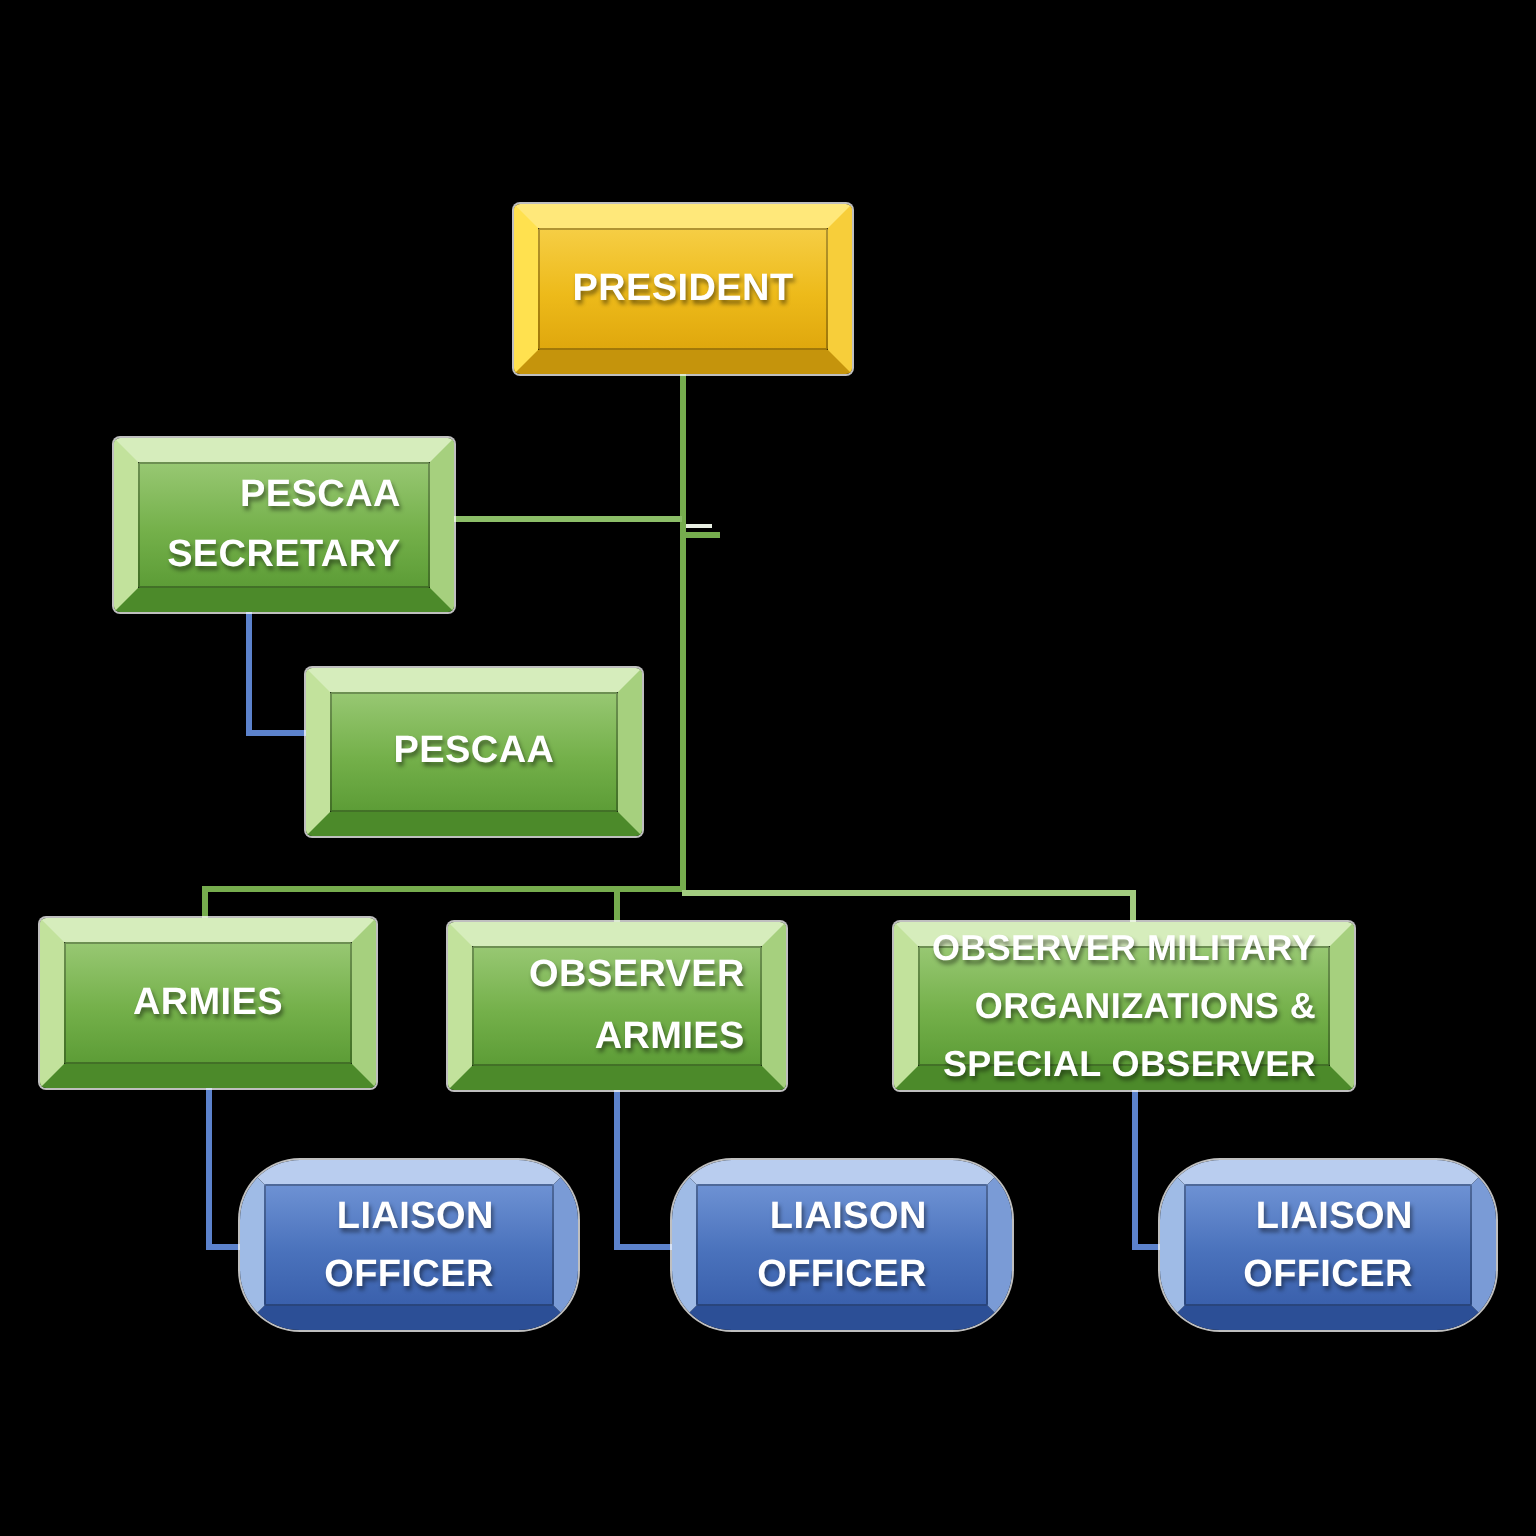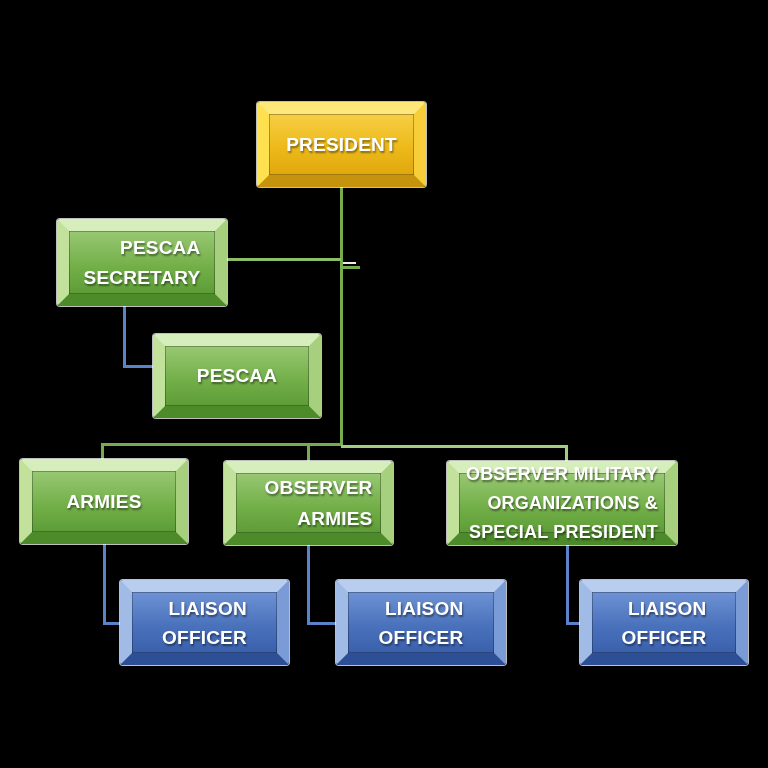--- a/index.html
+++ b/index.html
@@ -17,21 +17,21 @@
     box-shadow:inset 0 0 0 1px rgba(0,0,0,0.28);border-radius:1px;
   }
   .label{
     font-weight:bold;color:#ffffff;text-align:right;font-size:19px;line-height:30px;
     text-shadow:1px 2px 2px rgba(0,0,0,0.45);letter-spacing:0.2px;white-space:nowrap;
   }
   .gold{border-color:#FFE87A #F7CE3A #C5940C #FFE14F;}
   .gold .face{background:linear-gradient(180deg,#F6CE45 0%,#EDBA1A 55%,#DFA70D 100%);}
   .green{border-color:#D6EDBC #A6D07E #4C8A2A #C2E29C;}
   .green .face{background:linear-gradient(180deg,#98C873 0%,#74B04A 55%,#5C9C36 100%);}
-  .blue{border-color:#B9CDEF #7A9BD6 #2C4F96 #9FBBE6;}
+  .blue{border-color:#B9CDEF #7A9BD6 #2C4F96 #9FBBE6;border-radius:30px;}
   .blue .face{background:linear-gradient(180deg,#6E92D4 0%,#4A72BC 55%,#3A60AC 100%);}
   
   .lh-wide .label{line-height:36px;}
   .lh-mid  .label{line-height:31px;margin-left:20px;}
   .lh-liaison .label{line-height:29px;}
   .lh-tight .label{line-height:29px;font-size:18px;}
   
   .conn{position:absolute;}
   .cg{background:#76AC4E;}      
   .cg-light{background:#A2CC80;}
@@ -104,21 +104,21 @@
         <div>ARMIES</div>
       </div>
     </div>
   </div>
 
   <div class="node green lh-tight" style="left:447px;top:461px;width:230px;height:84px">
     <div class="face">
       <div class="label">
         <div>OBSERVER MILITARY</div>
         <div>ORGANIZATIONS &amp;</div>
-        <div>SPECIAL PRESIDENT</div>
+        <div>SPECIAL OBSERVER</div>
       </div>
     </div>
   </div>
 
   <div class="node blue lh-liaison" style="left:120px;top:580px;width:169px;height:85px">
     <div class="face">
       <div class="label">
         <div>LIAISON</div>
         <div>OFFICER</div>
       </div>

